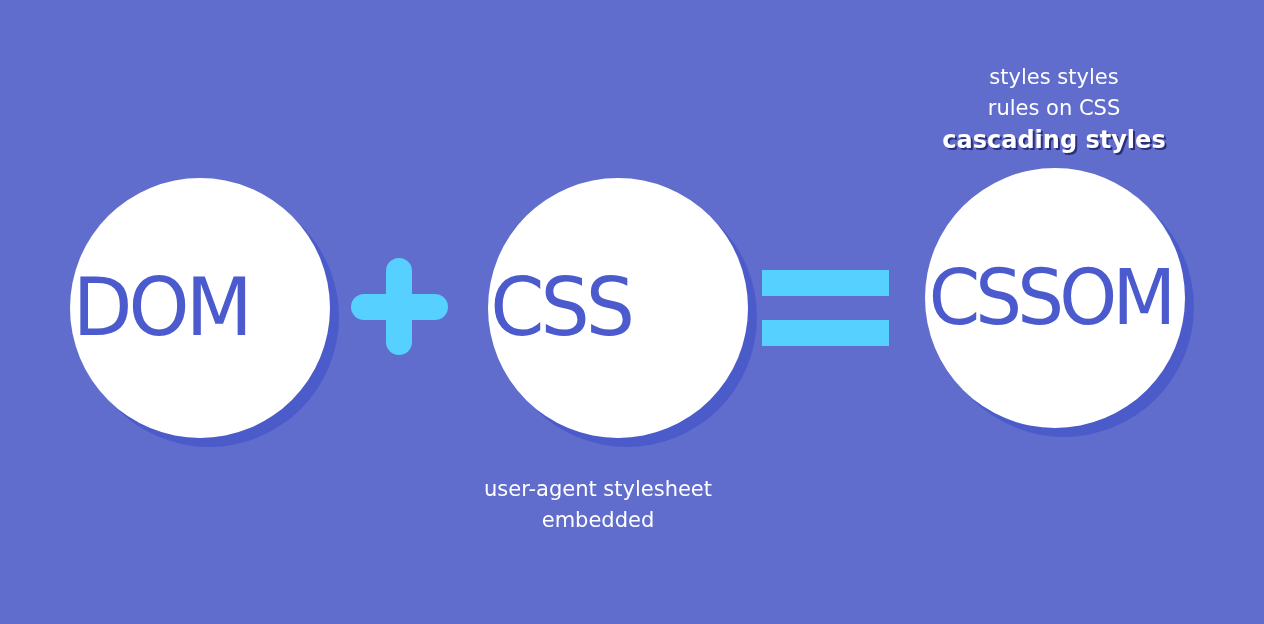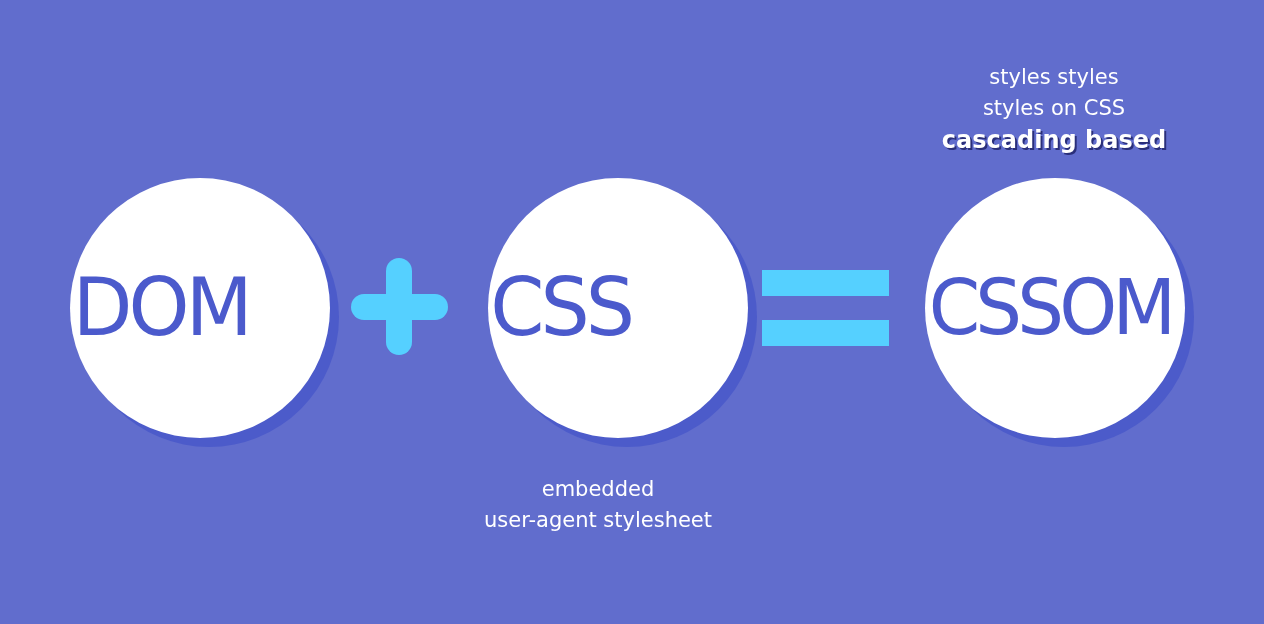--- a/index.html
+++ b/index.html
@@ -20,21 +20,21 @@
     .circle-label {
       color: #4b5acc;
       font-family: "DejaVu Sans", sans-serif;
       font-size: 80px;
       letter-spacing: -4px;
       line-height: 1;
       transform: scaleX(0.97);
     }
     #circle-dom { left: 70px; top: 178px; }
     #circle-css { left: 488px; top: 178px; }
-    #circle-cssom { left: 925px; top: 178px; }
+    #circle-cssom { left: 925px; top: 168px; }
     #circle-cssom .circle-label { font-size: 76px; letter-spacing: -5px; }
 
     .plus-h, .plus-v, .eq-bar { position: absolute; }
     .plus-h { left: 351px; top: 294px; width: 97px; height: 26px; border-radius: 13px; }
     .plus-v { left: 386px; top: 258px; width: 26px; height: 97px; border-radius: 13px; }
     .eq-bar { left: 762px; width: 127px; height: 26px; }
     #eq-top { top: 270px; }
     #eq-bottom { top: 320px; }
 
     .caption {
@@ -75,20 +75,20 @@
   <div class="eq-bar" id="eq-top" style="background: rgb(85, 208, 255);"></div>
   <div class="eq-bar" id="eq-bottom" style="background: rgb(85, 208, 255);"></div>
 </div>
 
 <div class="circle" id="circle-cssom" style="background: rgb(255, 255, 255); box-shadow: rgb(76, 91, 202) 9px 9px 0px 0px;">
   <span class="circle-label" style="color: rgb(75, 90, 204);">CSSOM</span>
 </div>
 
 <div class="caption" id="caption-cssom" style="color: rgb(255, 255, 255);">
   <span class="line">styles styles</span>
-  <span class="line">styles on CSS</span>
-  <span class="emph" style="text-shadow: rgb(42, 47, 122) 2px 2px 0px;">cascading based</span>
+  <span class="line">rules on CSS</span>
+  <span class="emph" style="text-shadow: rgb(42, 47, 122) 2px 2px 0px;">cascading styles</span>
 </div>
 
 <div class="caption" id="caption-css" style="color: rgb(255, 255, 255);">
+  <span class="line">user-agent stylesheet</span>
   <span class="line">embedded</span>
-  <span class="line">user-agent stylesheet</span>
 </div>
 
 </body></html>

